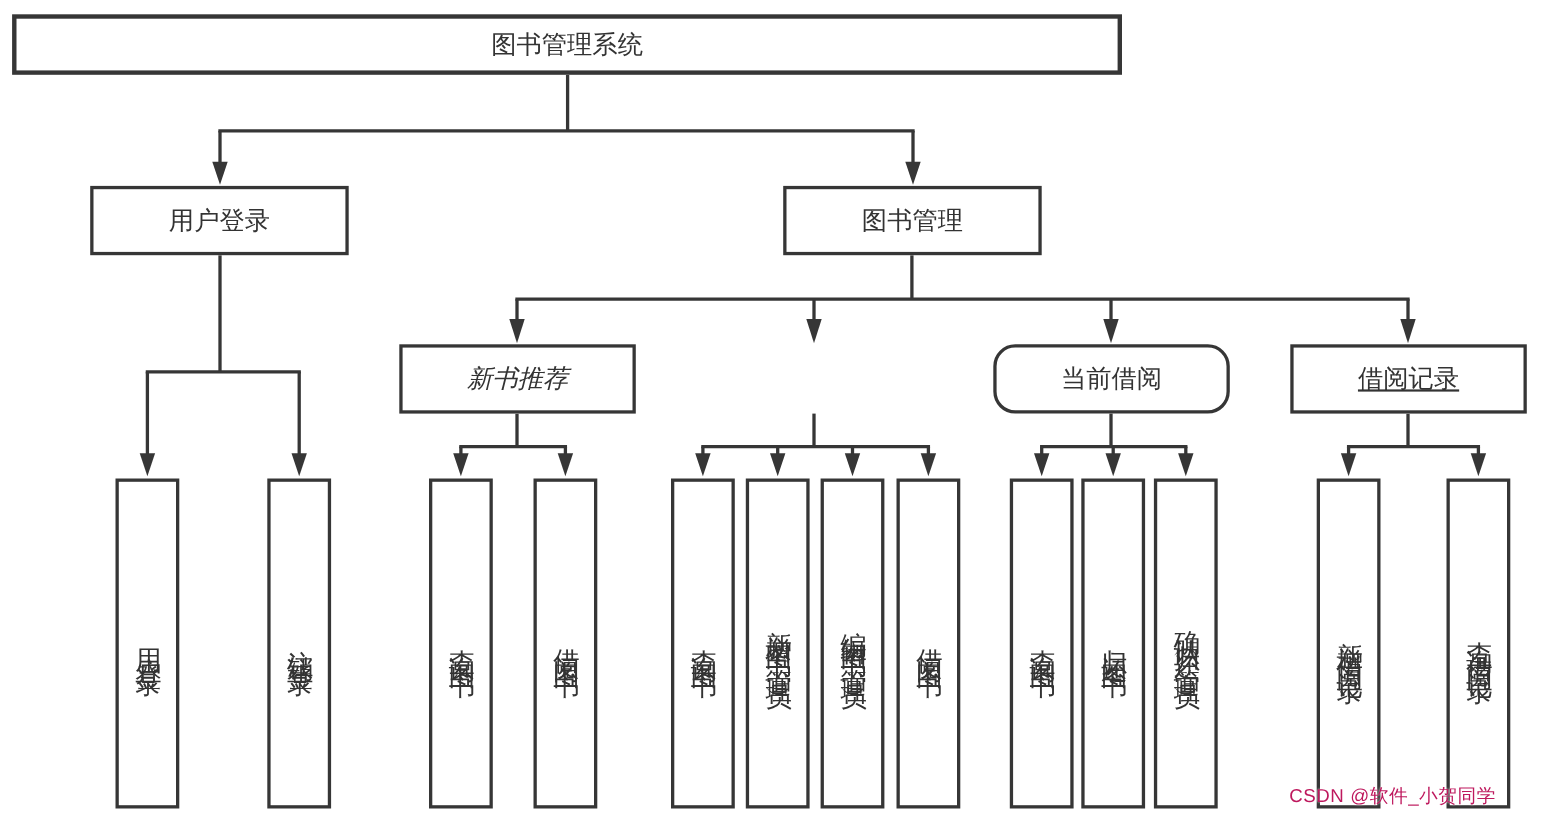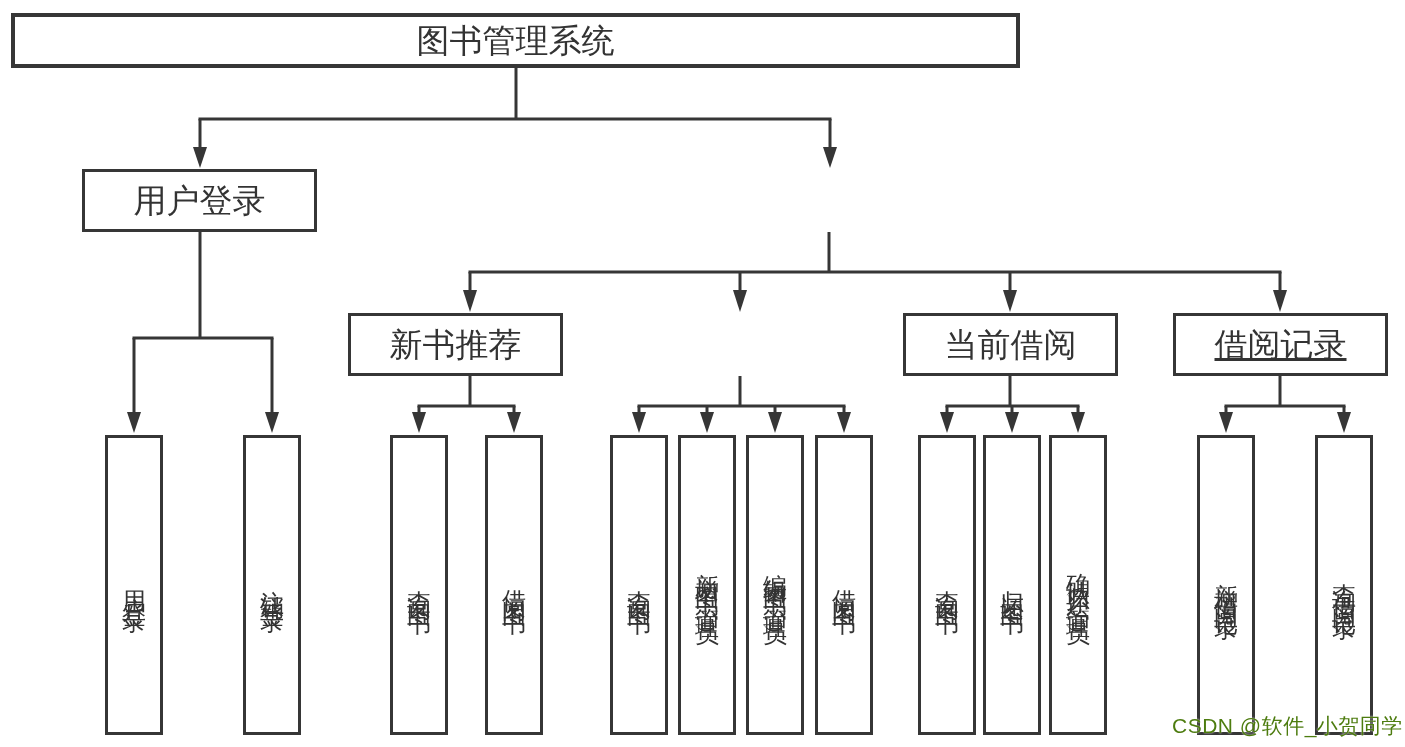--- a/index.html
+++ b/index.html
@@ -3,33 +3,33 @@
 <meta charset="utf-8">
 <style>
   html,body { margin:0; padding:0; background:#ffffff; }
   body { font-family:"Liberation Sans","DejaVu Sans",sans-serif; }
   .stage { position:relative; width:1405px; height:747px; background:#ffffff; overflow:hidden; }
   svg.wires { position:absolute; left:0; top:0; width:1405px; height:747px; pointer-events:none; }
   .node {
     position:absolute; box-sizing:border-box;
     border:3px solid #363636; background:#ffffff;
     display:flex; align-items:center; justify-content:center;
-    font-size:33px; color:#333333; line-height:1; white-space:nowrap;
+    font-size:23px; color:#333333; line-height:1; white-space:nowrap;
   }
   .root { border-width:4px; left:11px; top:13px; width:1009px; height:55px; }
   .lvl2 { top:169px; width:235px; height:63px; }
   .lvl3 { top:313px; width:215px; height:63px; }
   .leaf {
     top:435px; width:58px; height:300px;
     writing-mode:vertical-rl; text-orientation:mixed;
     font-size:24px; letter-spacing:7px; white-space:normal;
   }
   .watermark {
     position:absolute; left:1172px; top:712px; z-index:5;
-    font-size:21px; color:#4d7c0f; letter-spacing:0.5px; white-space:nowrap;
+    font-size:17px; color:#be185d; letter-spacing:0.5px; white-space:nowrap;
     text-shadow:0 0 2px #ffffff;
   }
 </style>
 </head>
 <body>
 
 <div class="stage">
 
   <svg class="wires" viewBox="0 0 1405 747" aria-hidden="true">
     <g stroke="#363636" stroke-width="3" fill="none">
@@ -107,23 +107,24 @@
       <polygon points="1005,412 1019,412 1012,433"></polygon>
       <polygon points="1071,412 1085,412 1078,433"></polygon>
       <polygon points="1219,412 1233,412 1226,433"></polygon>
       <polygon points="1337,412 1351,412 1344,433"></polygon>
     </g>
   </svg>
 
   <div class="node root">图书管理系统</div>
 
   <div class="node lvl2" style="left:82px;">用户登录</div>
+  <div class="node lvl2" style="left:712px;">图书管理</div>
 
-  <div class="node lvl3" style="left:348px;">新书推荐</div>
-  <div class="node lvl3" style="left:903px;">当前借阅</div>
+  <div class="node lvl3" style="left:363px;font-style:italic;">新书推荐</div>
+  <div class="node lvl3" style="left:903px;border-radius:20px;">当前借阅</div>
   <div class="node lvl3" style="left:1173px;text-decoration:underline;">借阅记录</div>
 
   <div class="node leaf" style="left:105px;">用户登录</div>
   <div class="node leaf" style="left:243px;">注销登录</div>
 
   <div class="node leaf" style="left:390px;">查询图书</div>
   <div class="node leaf" style="left:485px;">借阅图书</div>
 
   <div class="node leaf" style="left:610px;">查询图书</div>
   <div class="node leaf" style="left:678px;">新增图书（管理员）</div>

